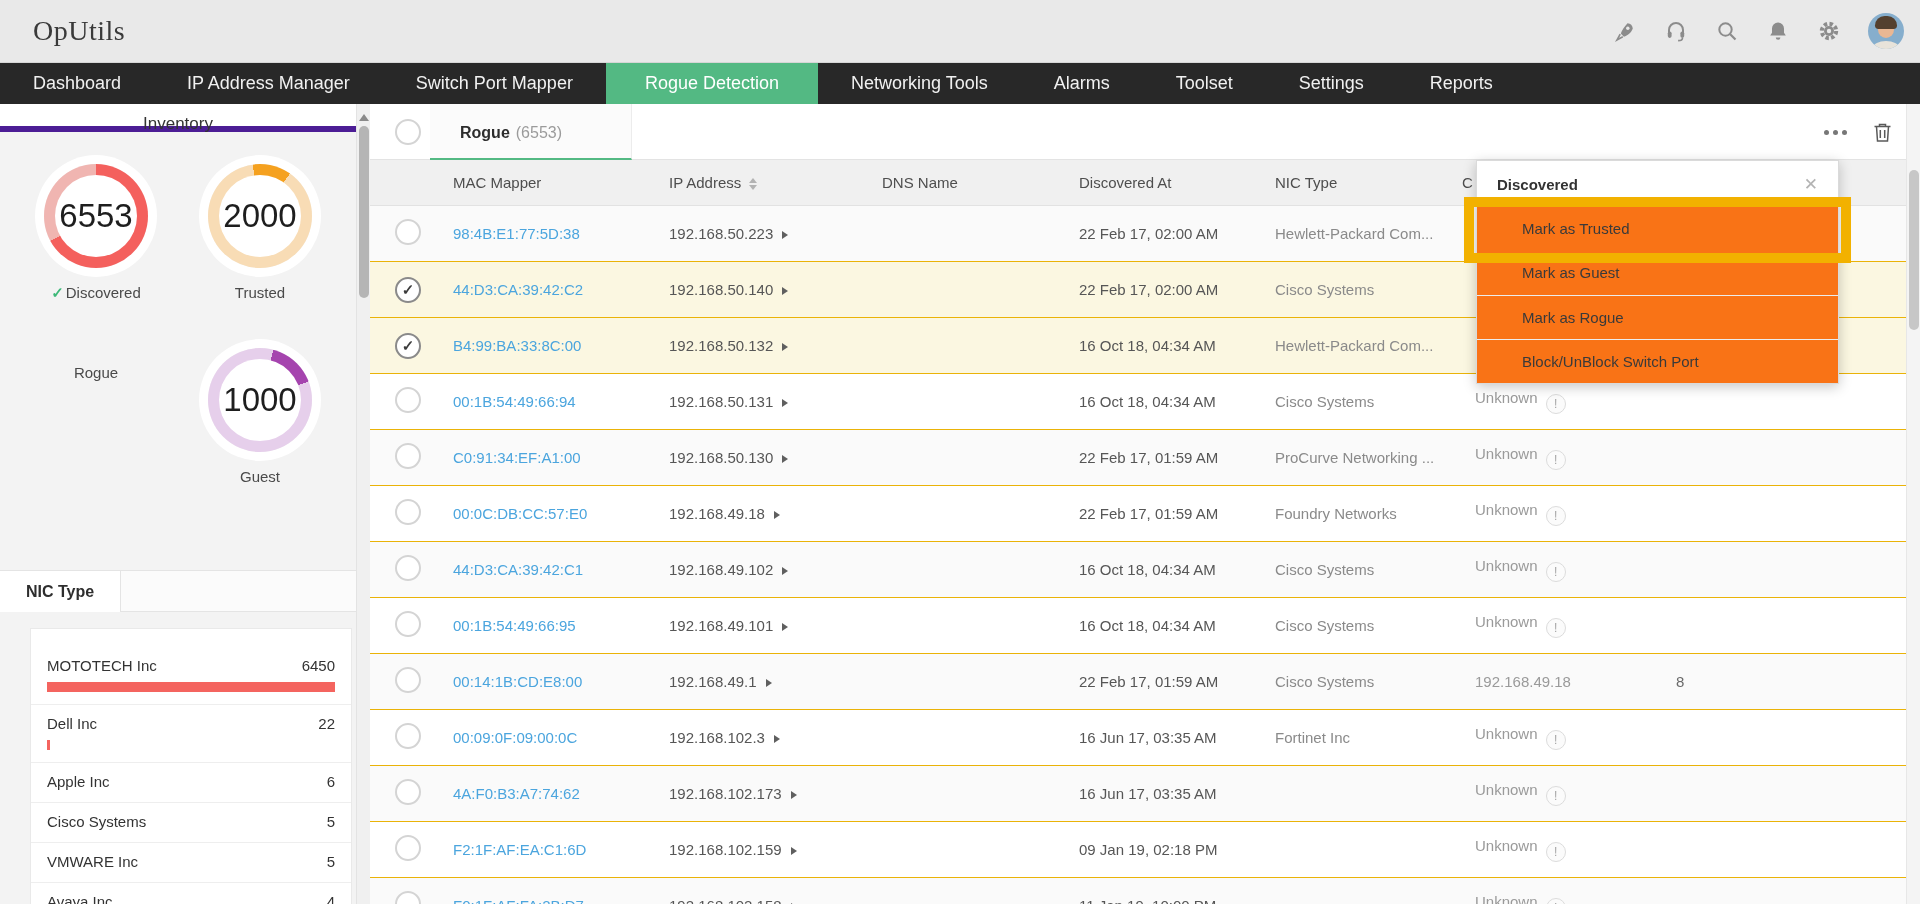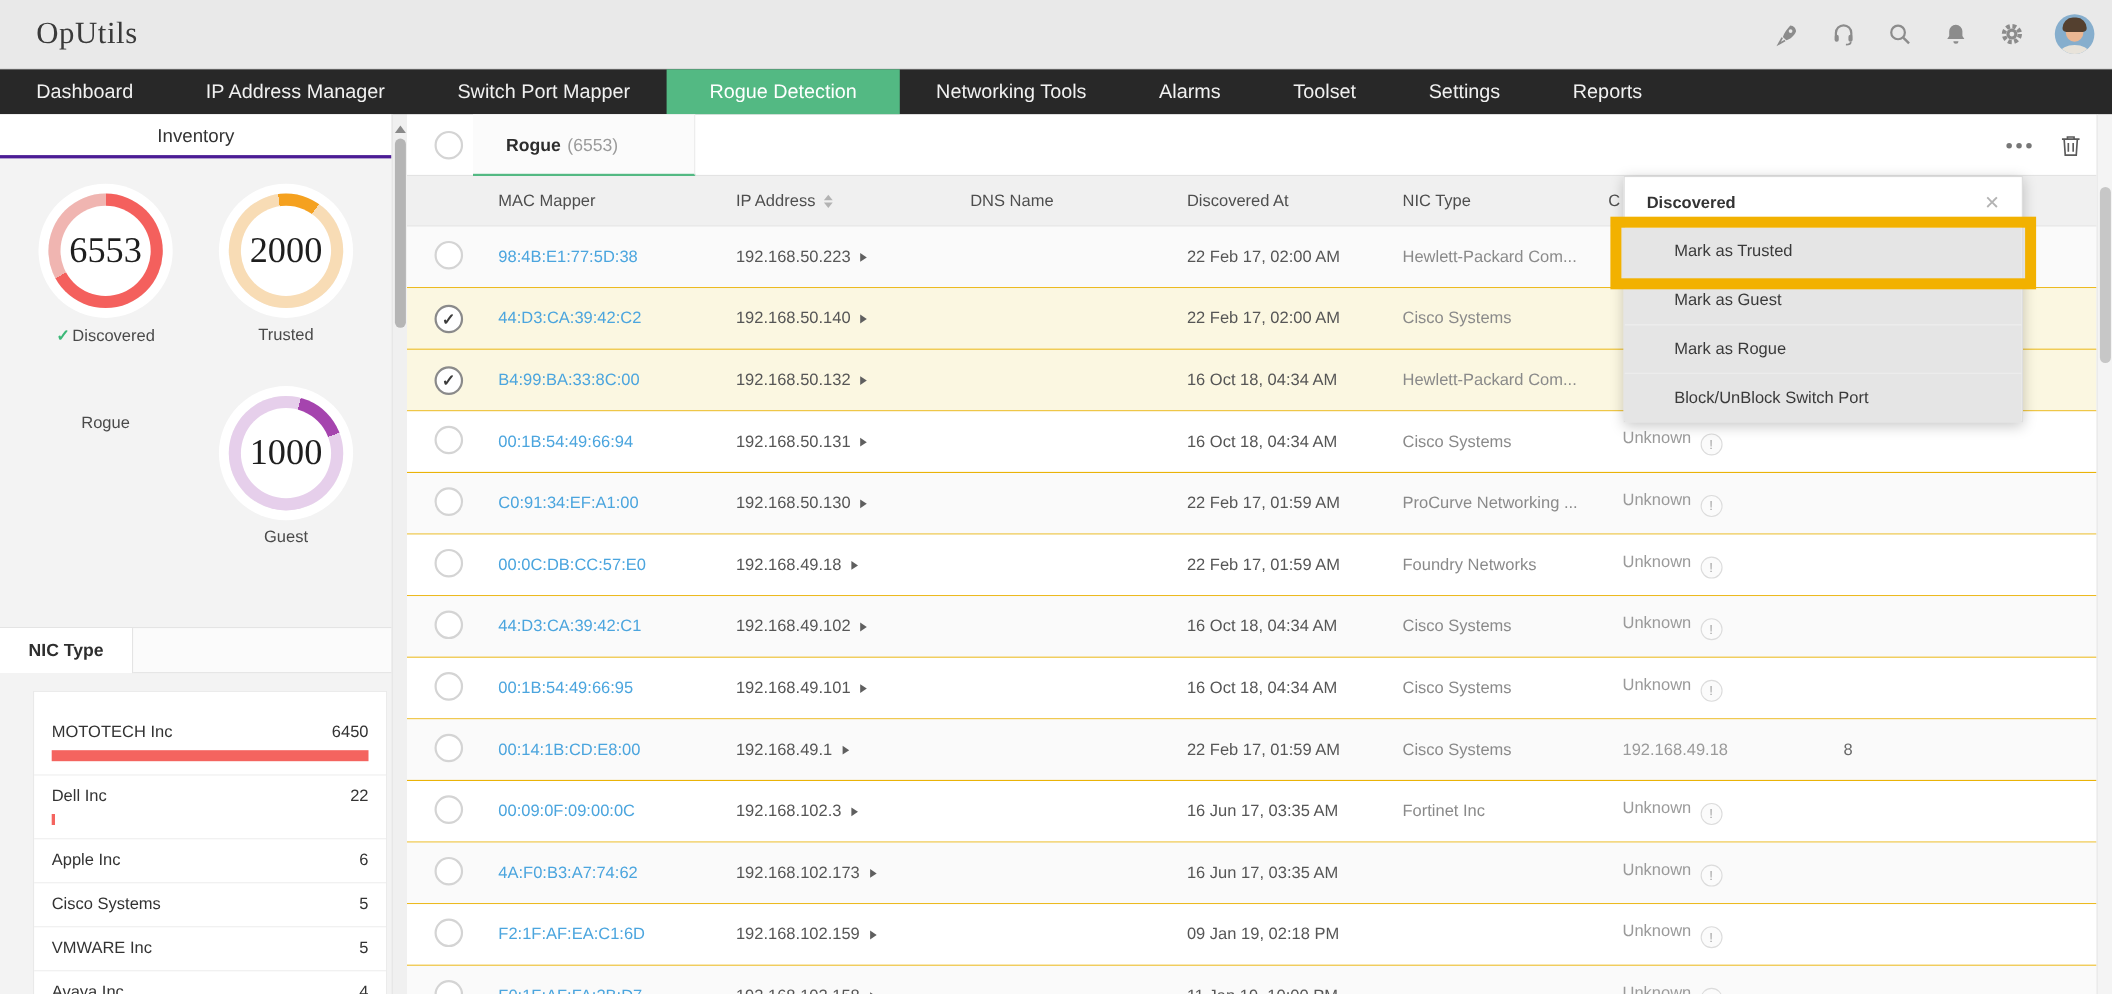--- a/index.html
+++ b/index.html
@@ -17,25 +17,25 @@
   .avatar .face { position:absolute; top:8px; left:10px; width:16px; height:17px; background:#eab793; border-radius:50%; }
   .avatar .body { position:absolute; bottom:-6px; left:5px; width:26px; height:14px; background:#e8e3da; border-radius:50% 50% 0 0; }
 
   
   .navbar { position:absolute; left:0; top:63px; width:100%; height:41px; background:#282828; display:flex; }
   .nav-item { line-height:41px; padding:0 33px; color:#f1f1f1; font-size:18px; cursor:pointer; white-space:nowrap; }
   .nav-item.active { background:var(--green); color:#fff; padding:0 39px; }
 
   
   .sidebar { position:absolute; left:0; top:104px; width:356px; bottom:0; background:#f3f3f3; }
-  .inv-header { height:40px; background:#fff; border-bottom:3px solid #4c1d95; text-align:center;
+  .inv-header { height:28px; background:#fff; border-bottom:6px solid #4c1d95; text-align:center;
     line-height:40px; font-size:17px; color:#333; }
   .donut-grid { display:grid; grid-template-columns:1fr 1fr; padding:32px 14px 0; row-gap:46px; justify-items:center; }
   .donut-item { text-align:center; cursor:pointer; }
-  .ring { position:relative; width:104px; height:104px; border-radius:50%; box-shadow:0 0 0 9px #fff; margin:0 auto;font-family:Liberation Serif, serif; }
+  .ring { position:relative; width:104px; height:104px; border-radius:50%; box-shadow:0 0 0 9px #fff; margin:0 auto; }
   .ring::after { content:""; position:absolute; inset:11px; background:#fff; border-radius:50%; }
   .dnum { position:absolute; inset:0; display:flex; align-items:center; justify-content:center;
     font-size:33px; color:#1e1e1e; z-index:1; }
   .dlabel { margin-top:16px; font-size:15px; color:#4a4a4a; }
   .chk { color:var(--check_green); font-weight:bold; margin-right:2px; }
 
   .nic-strip { position:absolute; left:0; top:466px; width:100%; height:42px; background:#fbfbfb;
     border-top:1px solid #e4e4e4; border-bottom:1px solid #e4e4e4; }
   .nic-tab { display:inline-block; height:41px; line-height:41px; padding:0 26px; background:#fff;
     border-right:1px solid #e4e4e4; font-weight:bold; font-size:16px; color:#2e2e2e; cursor:pointer; }
@@ -97,21 +97,21 @@
   .main-scroll { position:absolute; right:0; top:104px; width:14px; bottom:0; background:#f4f4f4;
     border-left:1px solid #e7e7e7; cursor:pointer; }
   .main-scroll .thumb { width:10px; margin:66px auto 0; height:160px; background:#c7c7c7; border-radius:5px; }
 
   
   .dropdown { position:absolute; left:1476px; top:160px; width:363px; background:#fff;
     border:1px solid #dadada; box-shadow:0 3px 12px rgba(0,0,0,.22); z-index:5; }
   .dd-head { height:46px; padding:0 20px; font-weight:bold; font-size:15px; color:#333;
     display:flex; justify-content:space-between; align-items:center; }
   .dd-close { color:#b3b3b3; font-size:17px; cursor:pointer; font-weight:normal; }
-  .dd-item { height:44px; line-height:44px; padding-left:45px; font-size:15px; color:#3a3a3a; cursor:pointer; background:#e5e5e5; }
+  .dd-item { height:44px; line-height:44px; padding-left:45px; font-size:15px; color:#3a3a3a; cursor:pointer; background:#f97316; }
   #dd-items .dd-item:nth-child(n+3) { border-top:1px solid #ececec; }
   .gold-frame { position:absolute; left:-13px; top:36px; width:calc(100% + 26px); height:66px;
     border:10px solid var(--gold); pointer-events:none; z-index:6; }
 </style>
 </head>
 <body>
 
 <div class="topbar">
   <div class="logo">OpUtils</div>
   <div class="topbar-icons">

